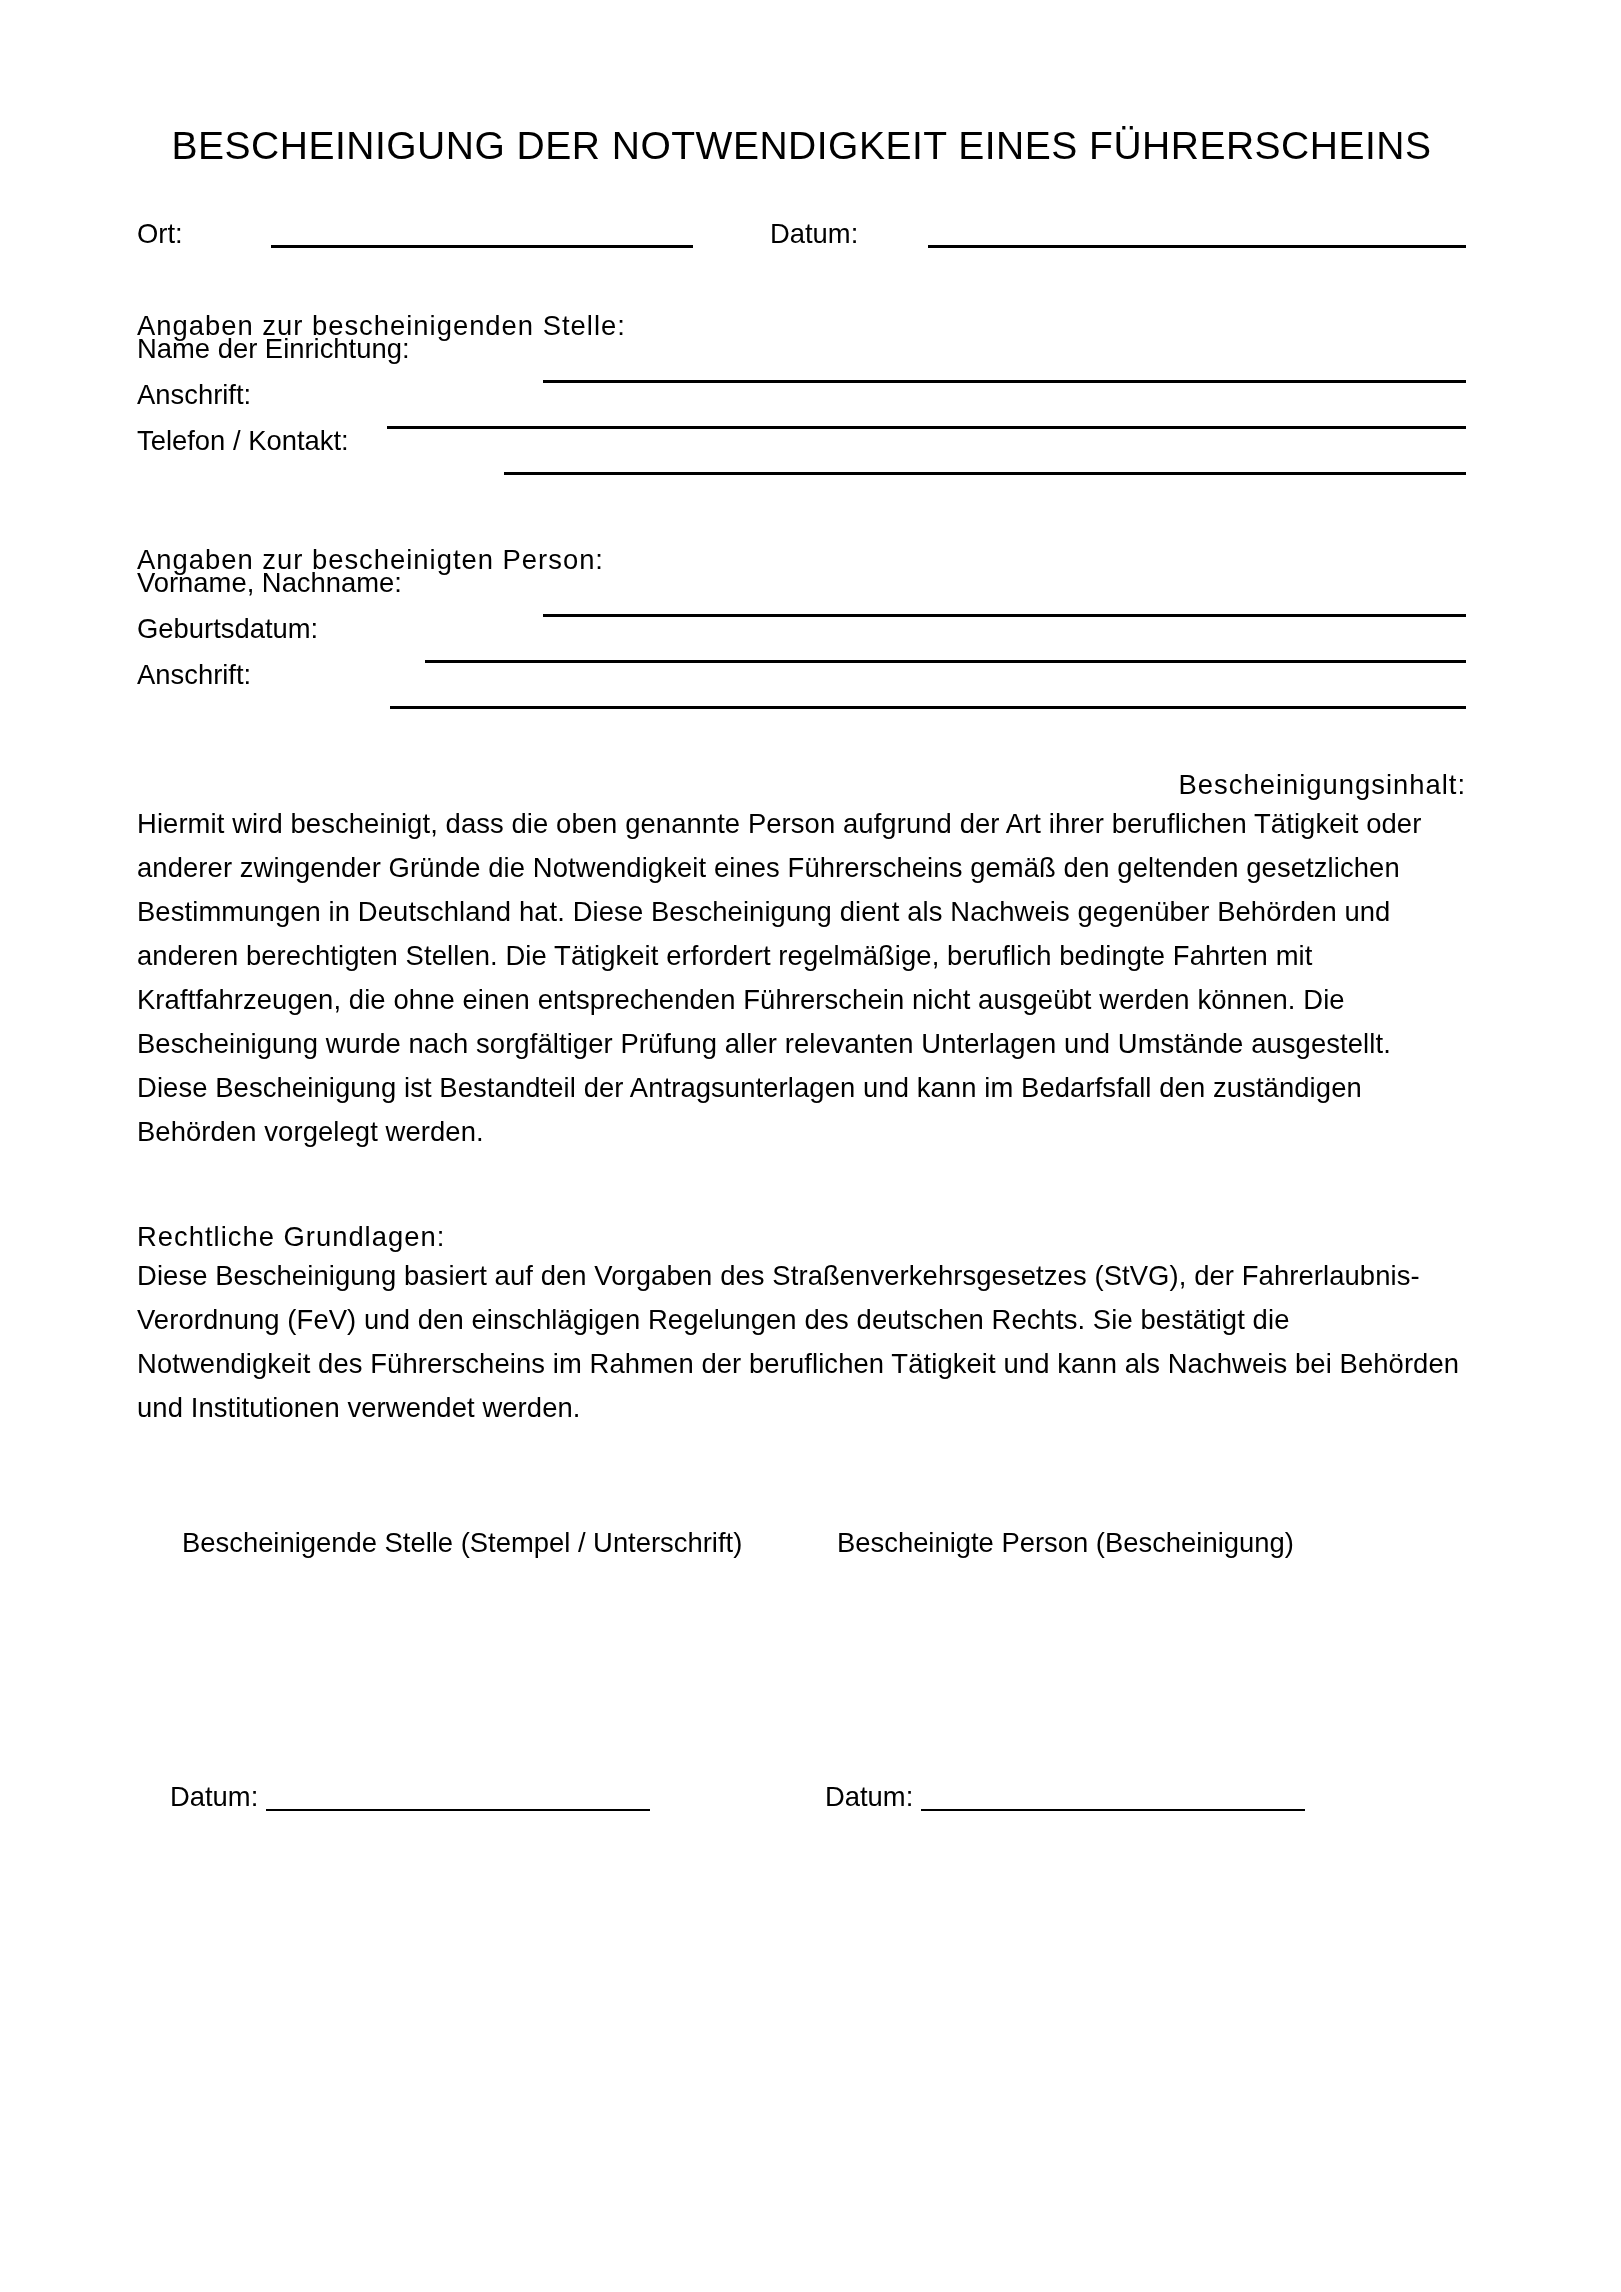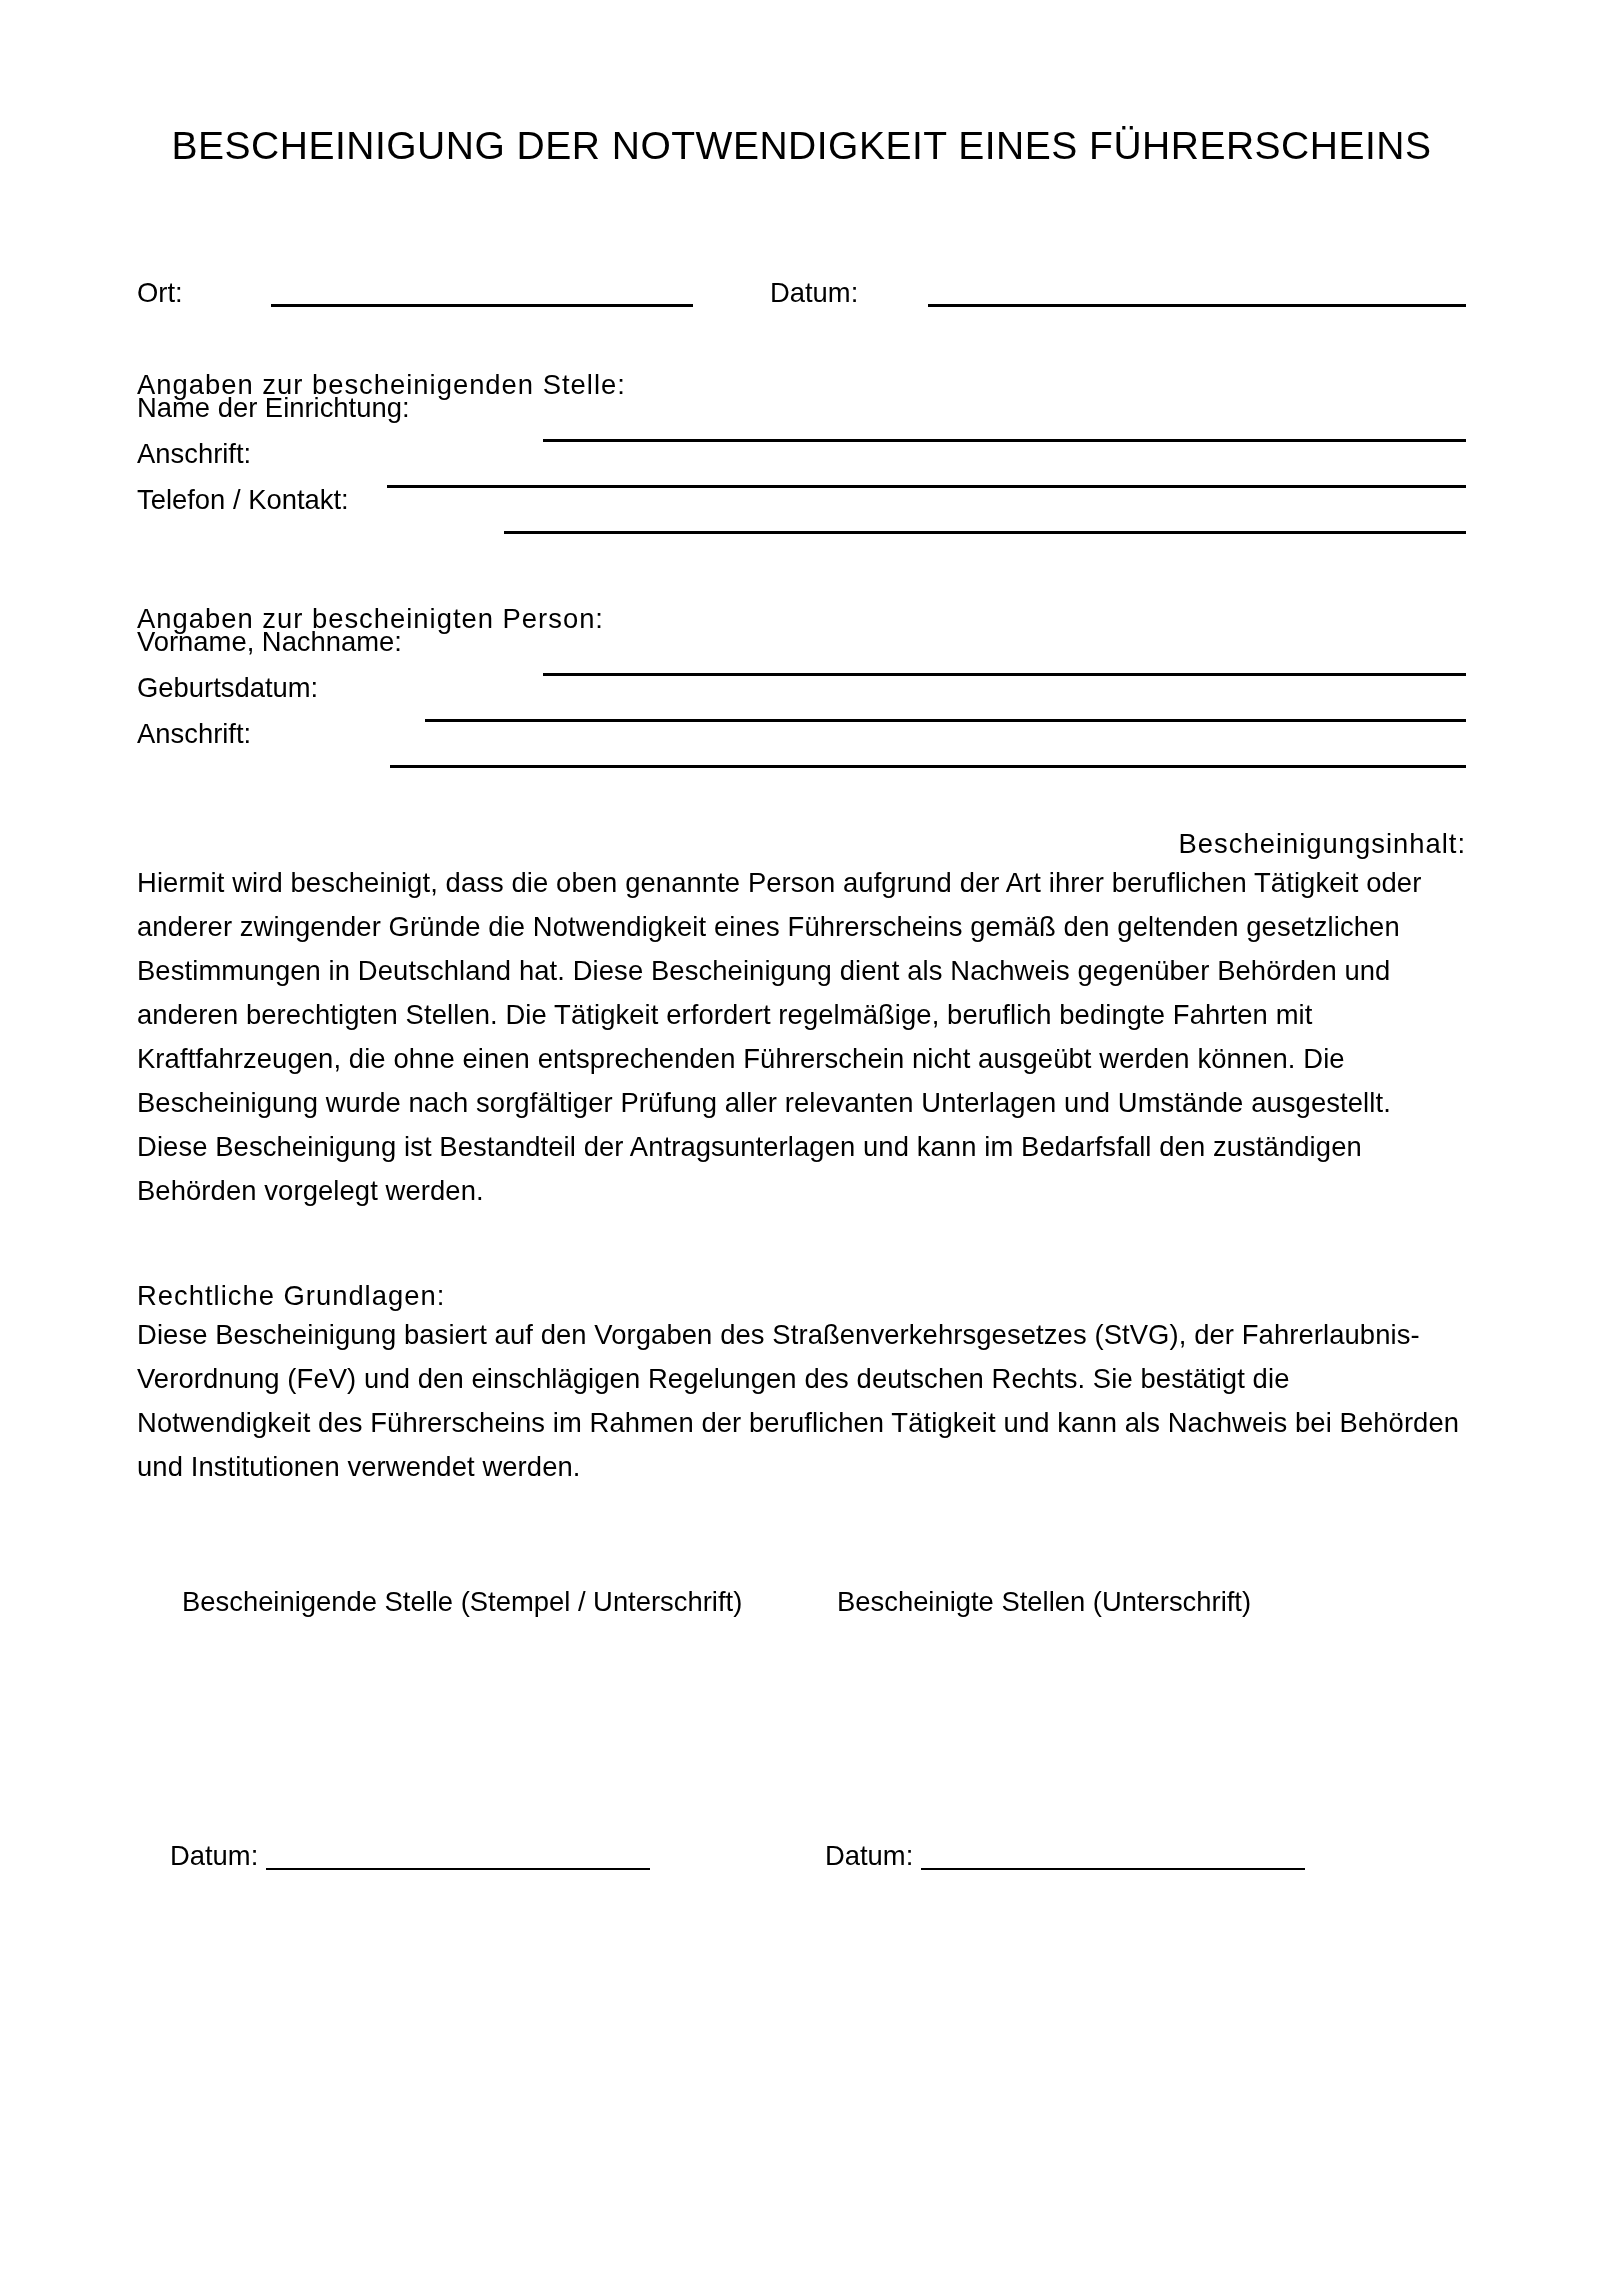--- a/index.html
+++ b/index.html
@@ -24,21 +24,21 @@
     line-height: 45px;
     font-weight: 400;
     text-align: center;
     letter-spacing: 0.5px;
     white-space: nowrap;
   }
   .lbl { font-size: 27.4px; line-height: 29px; }
 
   
   .topline {
-    margin-top: 110px;
+    margin-top: 51px;
     height: 29px;
     display: flex;
     align-items: flex-end;
   }
   .ort-lbl   { width: 134px; }
   .datum-lbl { width: 158px; }
   .fline-ort { width: 422px; border-bottom: 3.9px solid #000; }
   .top-spacer { width: 77px; }
   .fline-grow { flex: 1; border-bottom: 3.9px solid #000; }
 
@@ -138,21 +138,21 @@
   <p class="body-text">Hiermit wird bescheinigt, dass die oben genannte Person aufgrund der Art ihrer beruflichen Tätigkeit oder anderer zwingender Gründe die Notwendigkeit eines Führerscheins gemäß den geltenden gesetzlichen Bestimmungen in Deutschland hat. Diese Bescheinigung dient als Nachweis gegenüber Behörden und anderen berechtigten Stellen. Die Tätigkeit erfordert regelmäßige, beruflich bedingte Fahrten mit Kraftfahrzeugen, die ohne einen entsprechenden Führerschein nicht ausgeübt werden können. Die Bescheinigung wurde nach sorgfältiger Prüfung aller relevanten Unterlagen und Umstände ausgestellt. Diese Bescheinigung ist Bestandteil der Antragsunterlagen und kann im Bedarfsfall den zuständigen Behörden vorgelegt werden.</p>
 
   <h2 class="sec sec-4">Rechtliche Grundlagen:</h2>
   <p class="body-text">Diese Bescheinigung basiert auf den Vorgaben des Straßenverkehrsgesetzes (StVG), der Fahrerlaubnis-Verordnung (FeV) und den einschlägigen Regelungen des deutschen Rechts. Sie bestätigt die Notwendigkeit des Führerscheins im Rahmen der beruflichen Tätigkeit und kann als Nachweis bei Behörden und Institutionen verwendet werden.</p>
 
   <div class="sigrow">
     <div class="sigcol1">
       <span class="siglabel">Bescheinigende Stelle (Stempel / Unterschrift)</span>
     </div>
     <div class="sigcol2">
-      <span class="siglabel">Bescheinigte Stellen (Unterschrift)</span>
+      <span class="siglabel">Bescheinigte Person (Bescheinigung)</span>
     </div>
   </div>
 
   <div class="daterow">
     <div class="sigcol1 datecol">
       <span class="lbl">Datum:</span>
       <span class="uline"></span>
     </div>
     <div class="sigcol2 datecol">
       <span class="lbl">Datum:</span>

